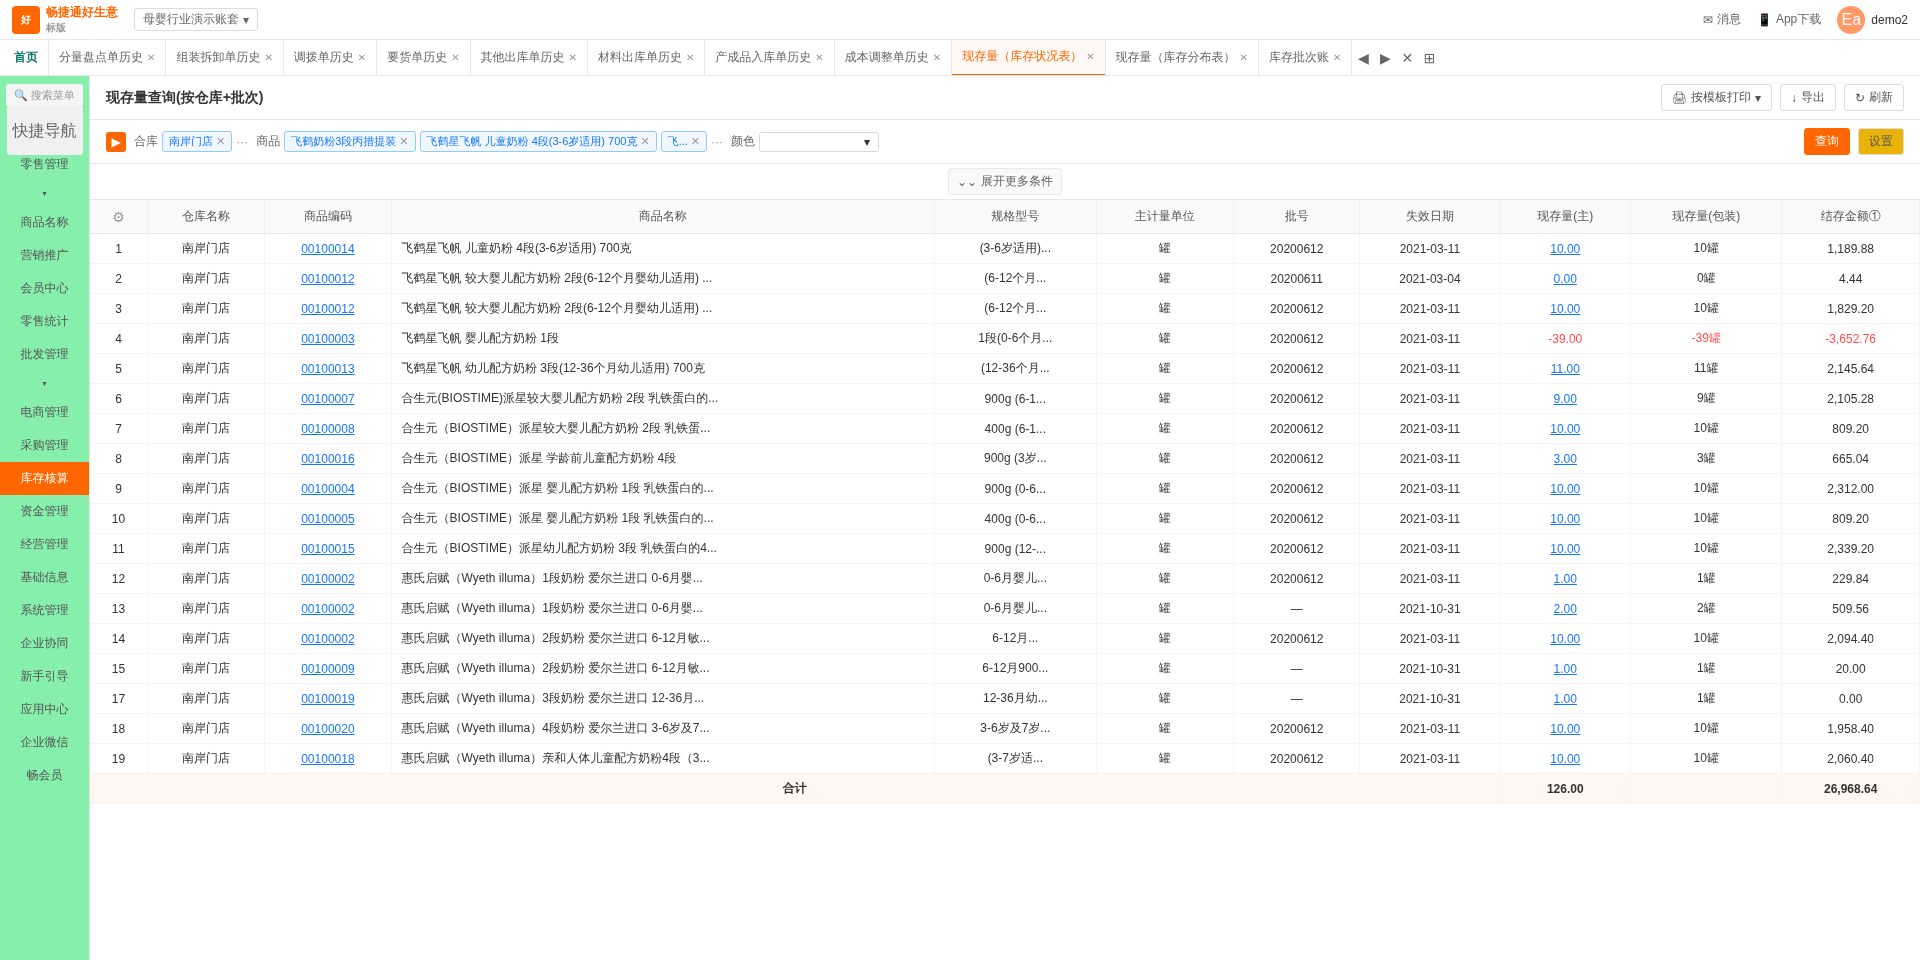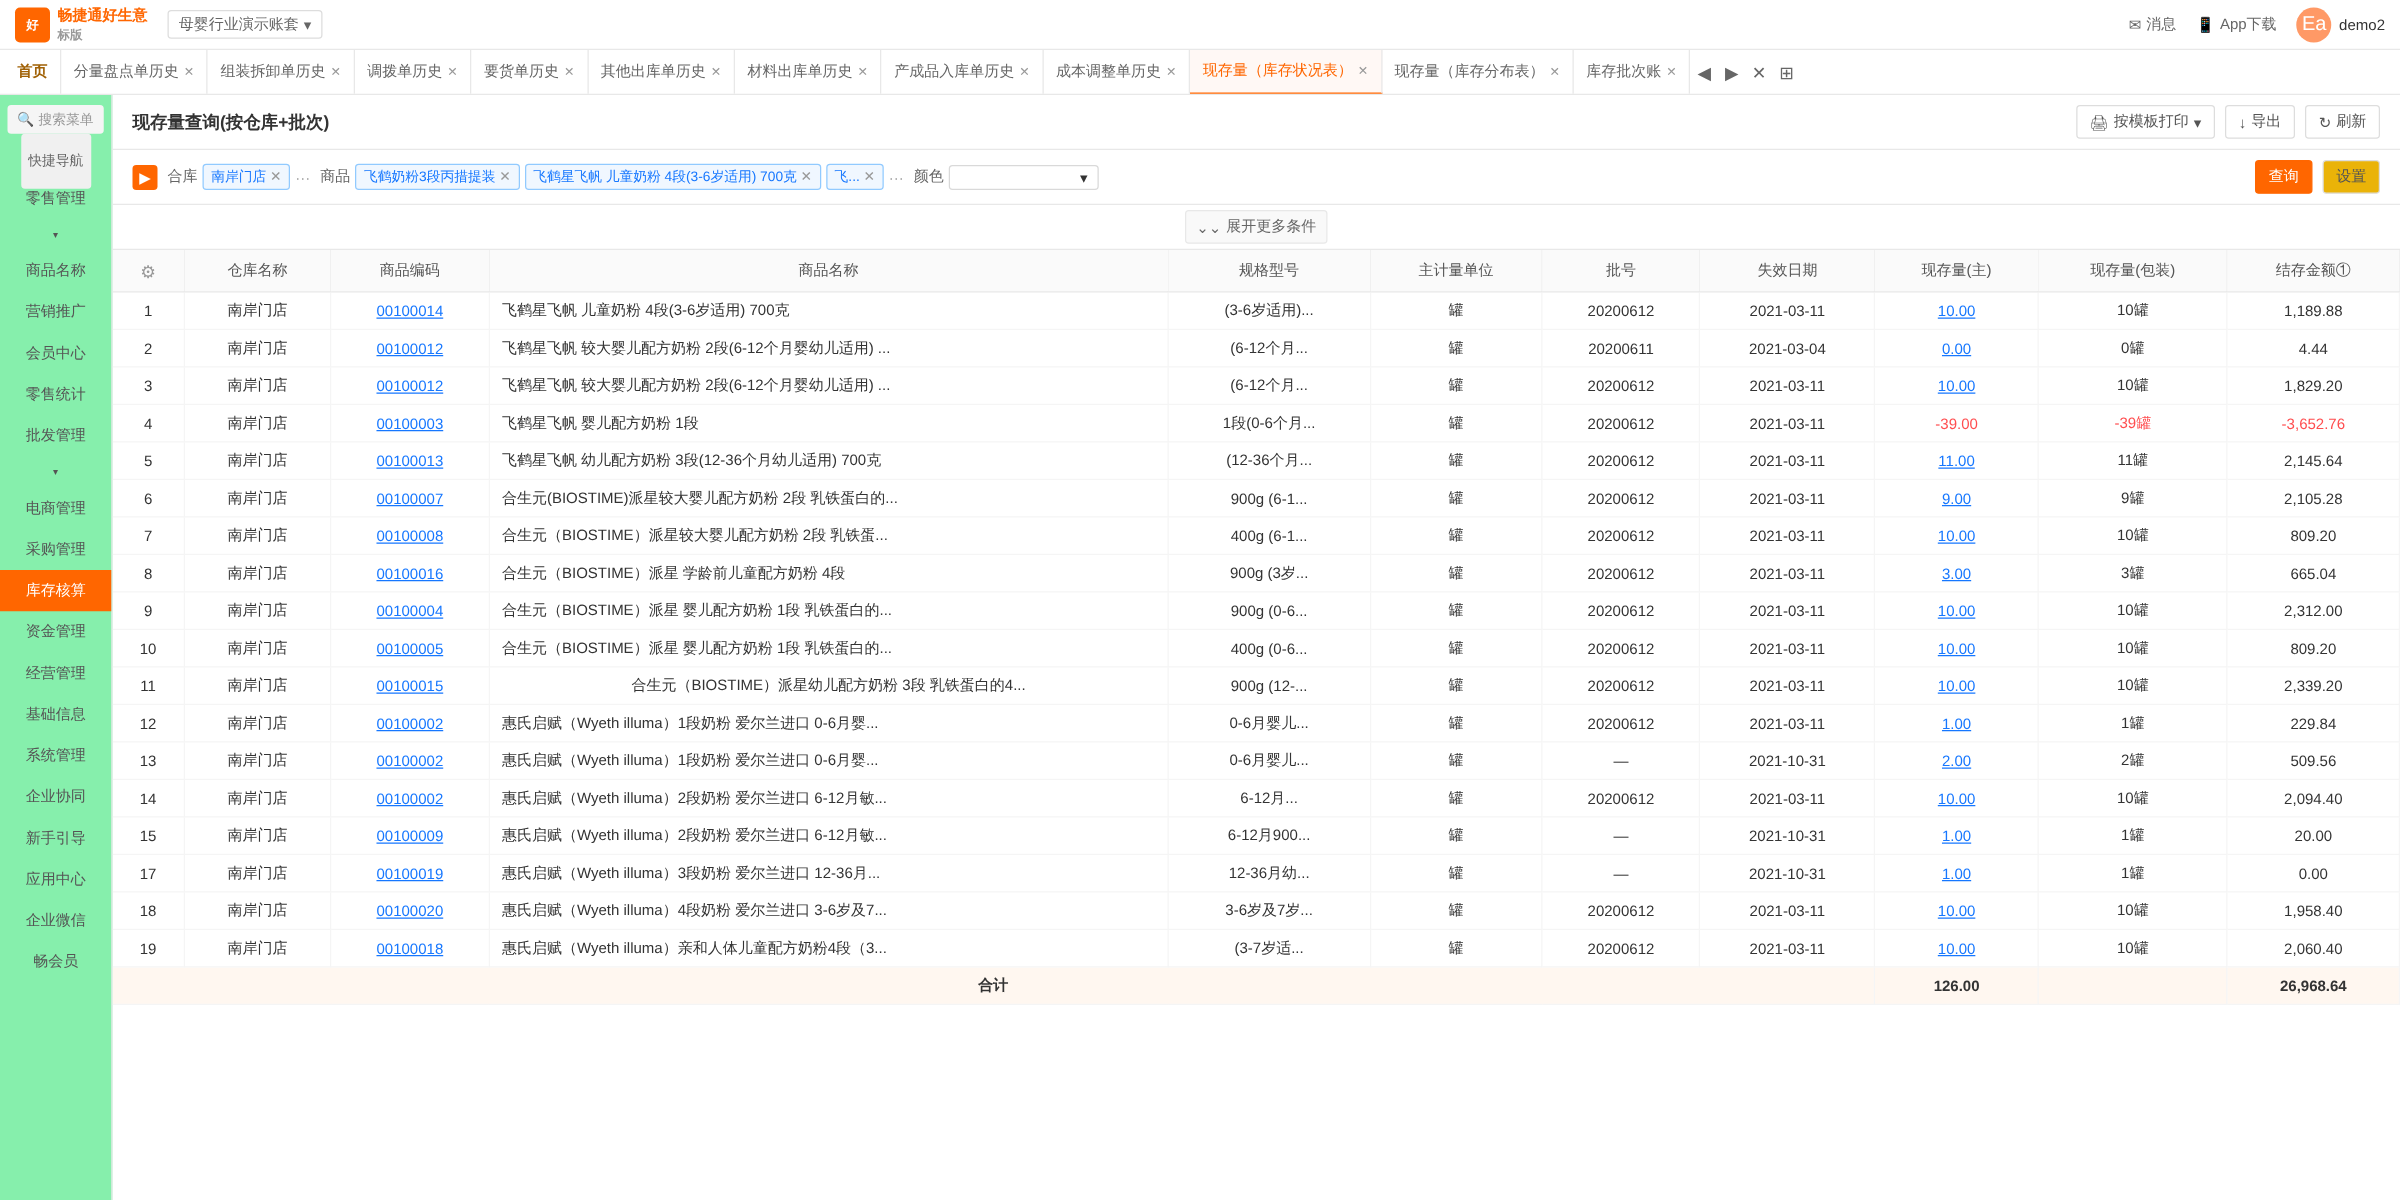--- a/index.html
+++ b/index.html
@@ -23,32 +23,32 @@
       background: #fff; border-bottom: 1px solid #e8e8e8; display: flex; align-items: center;
       height: 36px; overflow: hidden; padding: 0 4px;
     }
     .tab-item {
       display: flex; align-items: center; gap: 4px; padding: 0 10px; height: 36px;
       border-right: 1px solid #e8e8e8; cursor: pointer; white-space: nowrap; font-size: 12px; color: #666;
       flex-shrink: 0;
     }
     .tab-item.active { color: #ff6600; border-bottom: 2px solid #ff6600; background: #fff8f5; }
     .tab-close { color: #999; font-size: 10px; cursor: pointer; }
-    .tab-home { color: #a16207; font-weight: bold; }
+    .tab-home { color: #0f766e; font-weight: bold; }
     .tab-nav-btn { width: 22px; height: 36px; display: flex; align-items: center; justify-content: center; cursor: pointer; color: #666; font-size: 14px; flex-shrink: 0; }
 
     
     .main-layout { display: flex; height: calc(100vh - 76px); }
 
     
     .sidebar { width: 90px; background: #86efac; border-right: 1px solid #e8e8e8; display: flex; flex-direction: column; }
     .sidebar-search { padding: 8px 6px; }
     .sidebar-search-btn { width: 100%; background: #f5f5f5; border: none; border-radius: 3px; padding: 4px; font-size: 11px; color: #999; cursor: pointer; text-align: center; }
     .sidebar-nav-btn { padding: 6px; text-align: center; }
-    .sidebar-nav-label { font-size: 11px; color: #666; background: #f0f0f0; border-radius: 3px; padding: 16px 6px; cursor: pointer; }
+    .sidebar-nav-label { font-size: 16px; color: #666; background: #f0f0f0; border-radius: 3px; padding: 16px 6px; cursor: pointer; }
 
     .sidebar-item {
       padding: 8px 6px; text-align: center; cursor: pointer; color: #555; font-size: 12px;
       display: flex; flex-direction: column; align-items: center; gap: 16px;
     }
     .sidebar-item.active { background: #ff6600; color: #fff; }
     .sidebar-item .arrow { font-size: 8px; }
 
     
     .content { flex: 1; display: flex; flex-direction: column; overflow: hidden; }
@@ -477,21 +477,21 @@
       <td>20200612</td>
       <td>2021-03-11</td>
       <td class="underline-val">10.00</td>
       <td class="">10罐</td>
       <td class="">809.20</td>
     </tr>
             <tr>
       <td>11</td>
       <td>南岸门店</td>
       <td style="color:#1677ff;text-decoration:underline;cursor:pointer">00100015</td>
-      <td style="text-align:center; max-width:320px; overflow:hidden; text-overflow:ellipsis;">合生元（BIOSTIME）派星幼儿配方奶粉 3段 乳铁蛋白的4...</td>
+      <td style="text-align:left; max-width:320px; overflow:hidden; text-overflow:ellipsis;">合生元（BIOSTIME）派星幼儿配方奶粉 3段 乳铁蛋白的4...</td>
       <td>900g (12-...</td>
       <td>罐</td>
       <td>20200612</td>
       <td>2021-03-11</td>
       <td class="underline-val">10.00</td>
       <td class="">10罐</td>
       <td class="">2,339.20</td>
     </tr>
             <tr>
       <td>12</td>

